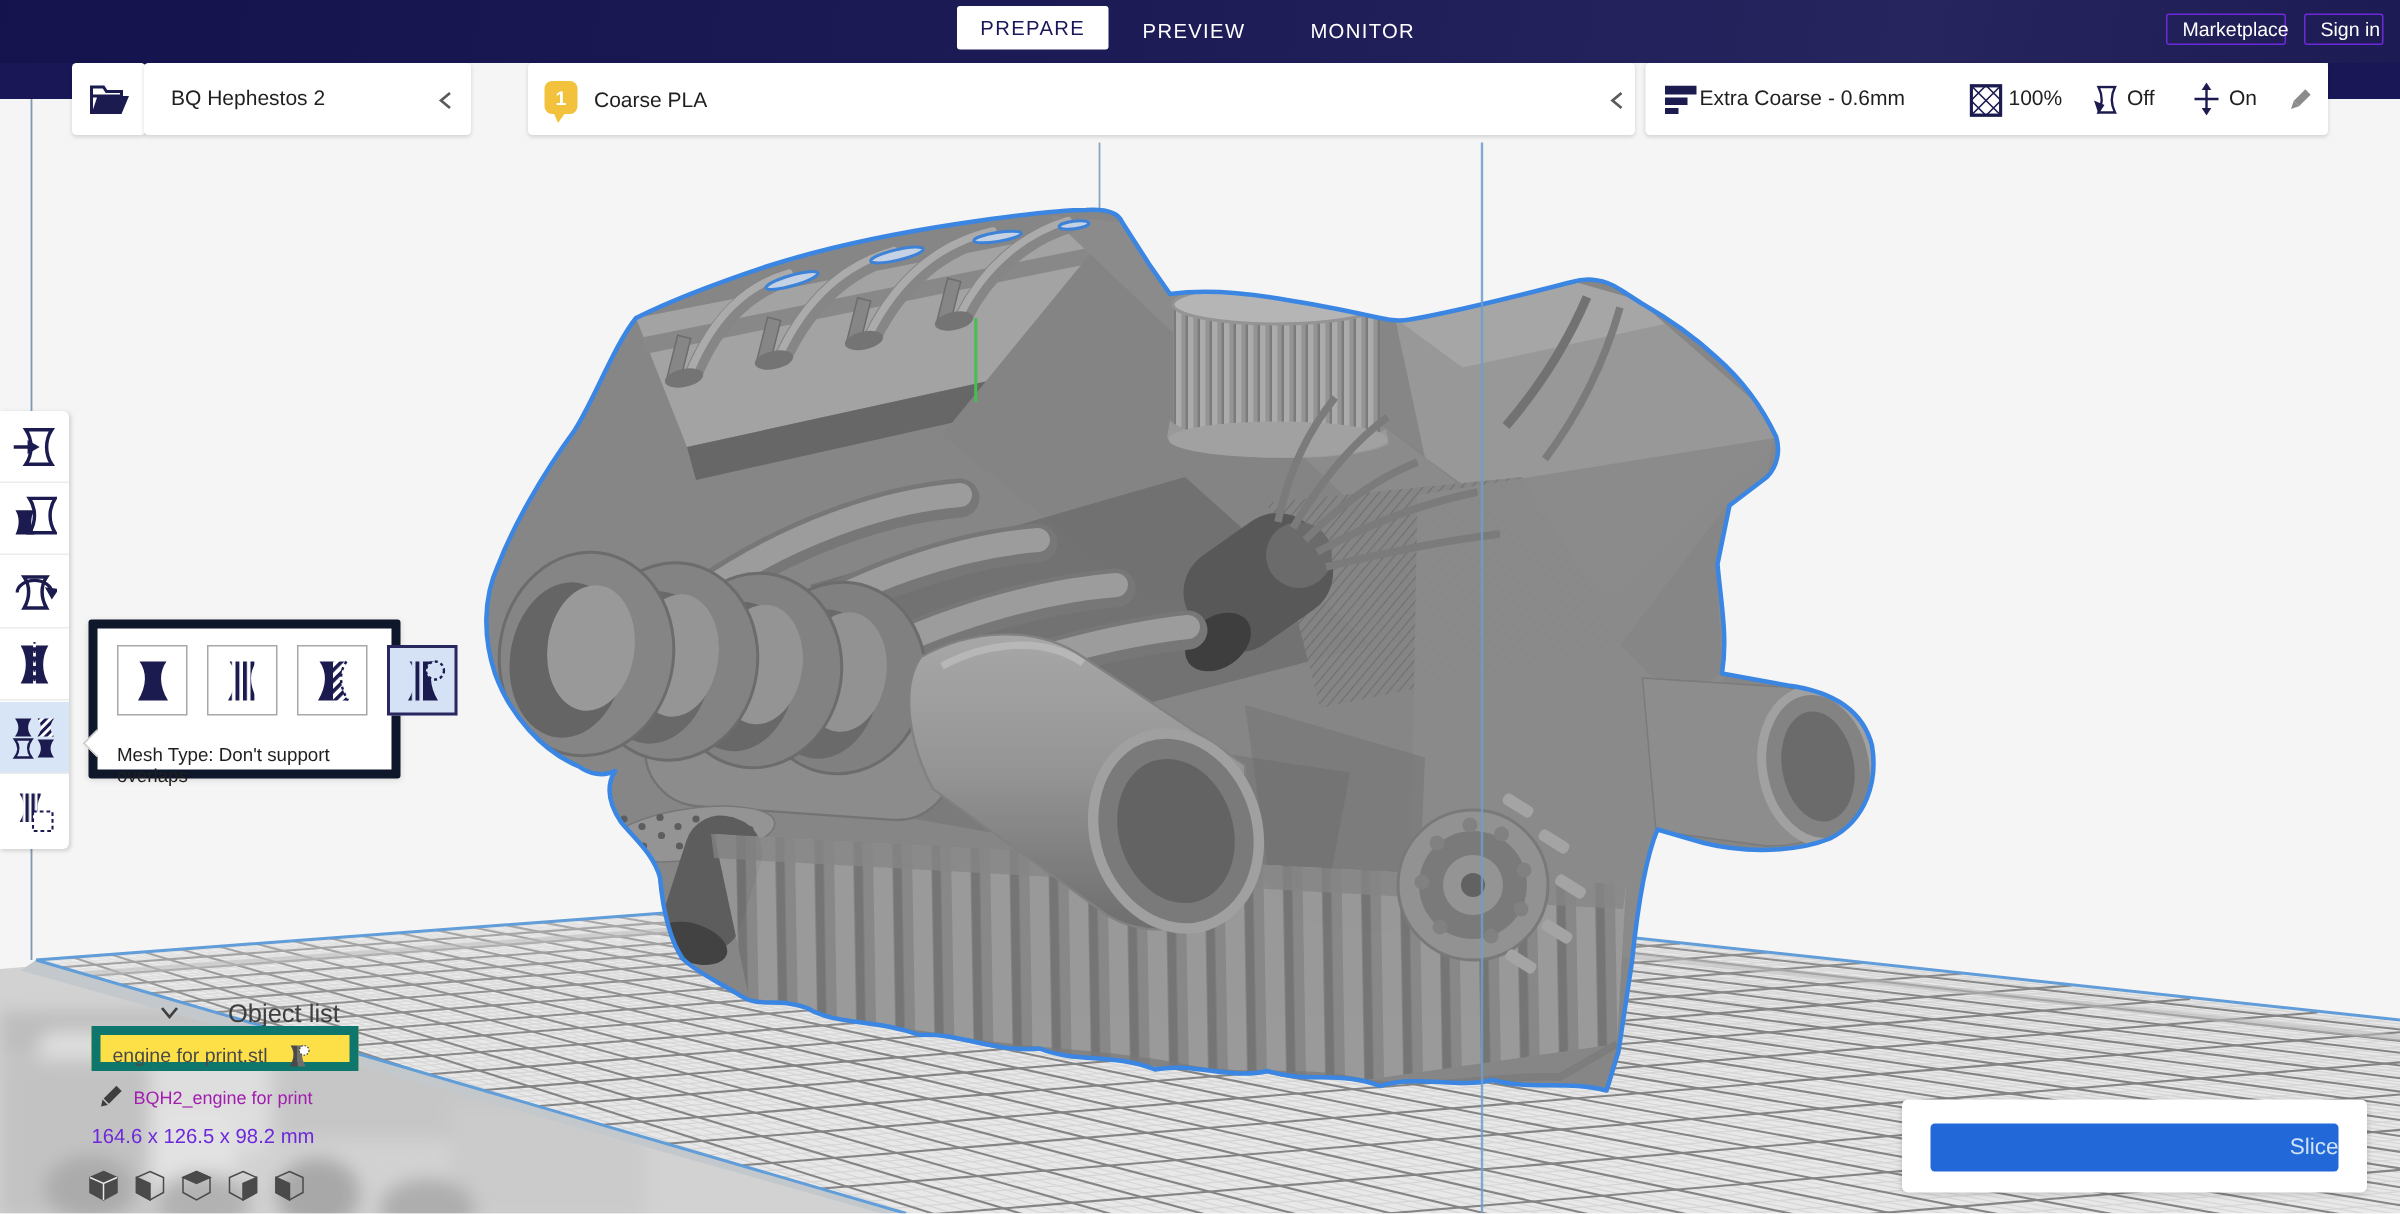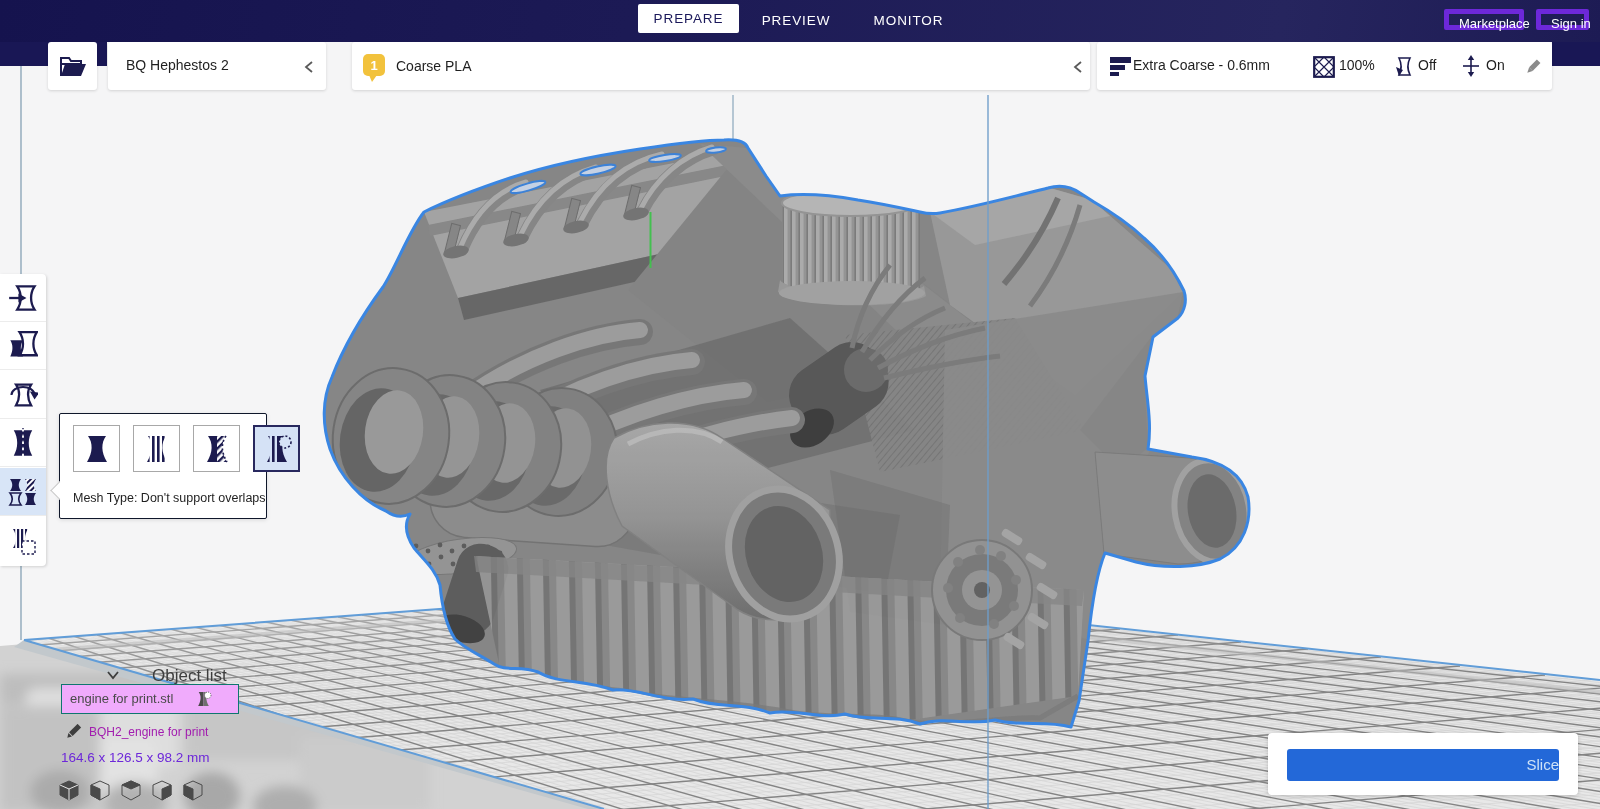--- a/index.html
+++ b/index.html
@@ -6,32 +6,32 @@
 #app{position:relative;width:1600px;height:809px;background:#f5f5f6}
 .abs{position:absolute}
 #hdr{left:0;top:0;width:1600px;height:42px;background:linear-gradient(100deg,#15134e 0%,#1d1b56 45%,#26255e 80%,#1d1b54 100%)}
 #hdrblkL{left:0;top:42px;width:107px;height:24px;background:#191755}
 #hdrblkR{left:1552px;top:42px;width:48px;height:24px;background:#191755}
 #logo{left:16px;top:7px;color:#fff;font-size:26px;letter-spacing:.2px}
 #logo b{font-weight:700}
 #logo span{font-weight:400;color:#f0f0f5}
 .tab{top:0;height:42px;line-height:42px;color:#fff;font-size:13.5px;letter-spacing:.9px;text-align:center}
 #tabPrepare{left:638px;top:4px;width:101px;height:29px;line-height:29px;background:#fff;color:#1a185a;border-radius:2px;font-size:13.5px}
-.hbtn{top:9px;height:21px;line-height:19px;border:5px solid #6d28d9;border-radius:2px;color:#fff;font-size:13px;text-align:center;padding:0 10px}
+.hbtn{top:9px;height:21px;line-height:19px;border:1px solid #6d28d9;border-radius:2px;color:#fff;font-size:13px;text-align:center;padding:0 10px}
 .card{background:#fff;border-radius:3px;box-shadow:0 1px 3px rgba(0,0,0,.14);top:42px;height:48px}
 .ctext{font-size:14px;color:#1f1f1f}
-#popup{left:59px;top:413px;width:208px;height:106px;background:#fff;border:1px solid #0f172a;border-radius:2px;box-shadow:0 1px 4px rgba(0,0,0,.12)}
+#popup{left:59px;top:413px;width:208px;height:106px;background:#fff;border:6px solid #0f172a;border-radius:2px;box-shadow:0 1px 4px rgba(0,0,0,.12)}
 #popup:before{content:"";position:absolute;left:-7px;top:70px;width:12px;height:12px;background:#fff;border-left:1px solid #c8c8c8;border-bottom:1px solid #c8c8c8;transform:rotate(45deg)}
 .mbtn{position:absolute;top:11px;width:47px;height:47px;border:1px solid #a8a8a8;background:#fff}
 #toolbar{left:0;top:274px;width:46px;height:292px;background:#fff;border-radius:0 4px 4px 0;box-shadow:1px 1px 3px rgba(0,0,0,.15)}
 .tbtn{position:absolute;left:0;width:46px;height:48px;border-bottom:1px solid #ececec}
 #slicepanel{left:1268px;top:733px;width:310px;height:62px;background:#fff;border-radius:4px;box-shadow:0 1px 4px rgba(0,0,0,.18)}
 #slicebtn{left:19px;top:16px;width:272px;height:32px;background:#2368d8;border-radius:3px;color:#cfe3f7;font-size:15px;text-align:right;line-height:32px}
 .olabel{color:#3e3e3e;font-size:17px}
-#objinput{left:61px;top:684px;width:178px;height:30px;background:#f0abfc;border:1px solid #0f766e;font-size:13px;color:#4a4a4a;line-height:28px;padding-left:8px}
+#objinput{left:61px;top:684px;width:178px;height:30px;background:#fde047;border:6px solid #0f766e;font-size:13px;color:#4a4a4a;line-height:28px;padding-left:8px}
 </style></head>
 <body>
 <div id="app">
 <svg class="abs" style="left:0;top:0" width="1600" height="809" viewBox="0 0 1600 809">
 <defs>
 <clipPath id="plateclip">
           <polygon points="24,640 733,587 1600,680 1600,809 604,809"></polygon>
         </clipPath>
 <pattern id="hatch" width="5" height="5" patternUnits="userSpaceOnUse" patternTransform="rotate(40)">
   <rect width="5" height="5" fill="#898989"></rect>
@@ -528,21 +528,21 @@
 <div class="abs hbtn" style="left:1444px;width:80px">Marketplace</div>
 <div class="abs hbtn" style="left:1536px;width:53px;white-space:nowrap">Sign in</div>
 
 <div class="abs card" style="left:48px;width:49px">
  <svg width="28" height="24" style="position:absolute;left:11px;top:13px" viewBox="0 0 28 24">
   <path d="M2,3 L10,3 L12,6 L22,6 L22,9 L2,9 Z" fill="none" stroke="#1c1b4f" stroke-width="2"></path>
   <path d="M2,21 L6,9 L27,9 L22,21 Z" fill="#1c1b4f"></path>
   <path d="M2,21 L2,5" stroke="#1c1b4f" stroke-width="2"></path>
  </svg>
 </div>
-<div class="abs card" style="left:108px;width:218px">
+<div class="abs card" style="left:96px;width:218px">
  <div class="abs ctext" style="left:18px;top:15px">BQ Hephestos 2</div>
  <svg width="10" height="14" style="position:absolute;right:12px;top:18px" viewBox="0 0 10 14">
         <polyline points="8,2 2,7 8,12" fill="none" stroke="#5a5a5a" stroke-width="1.8"></polyline>
       </svg>
 </div>
 <div class="abs card" style="left:352px;width:738px">
  <svg width="24" height="30" style="position:absolute;left:10px;top:11px" viewBox="0 0 24 30">
   <rect x="1" y="1" width="22" height="22" rx="5" fill="#f2c23c"></rect>
   <polygon points="7,22 15,22 10,29" fill="#f2c23c"></polygon>
   <text x="12" y="17" font-size="13" font-family="Liberation Sans" fill="#fff" text-anchor="middle" font-weight="bold">1</text>

